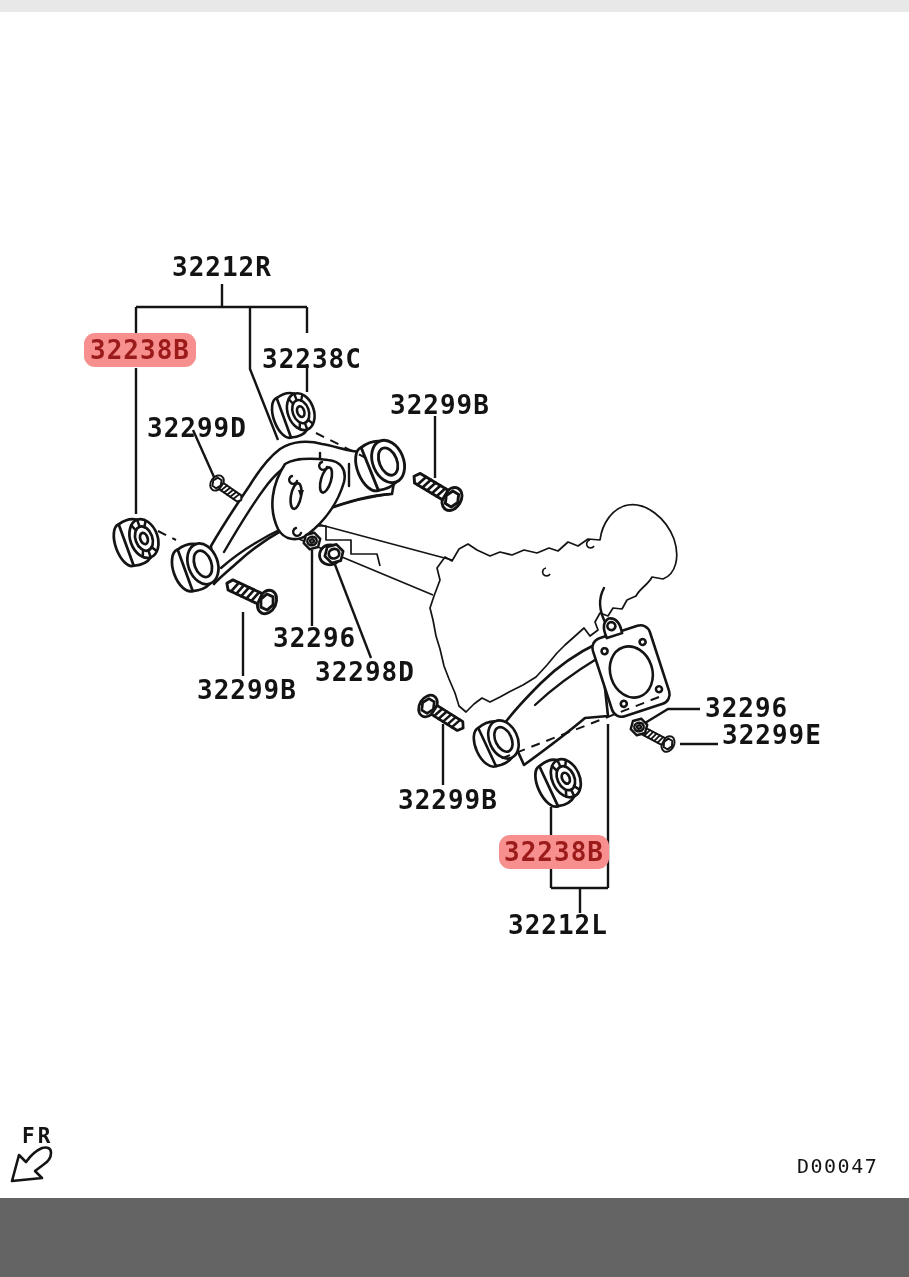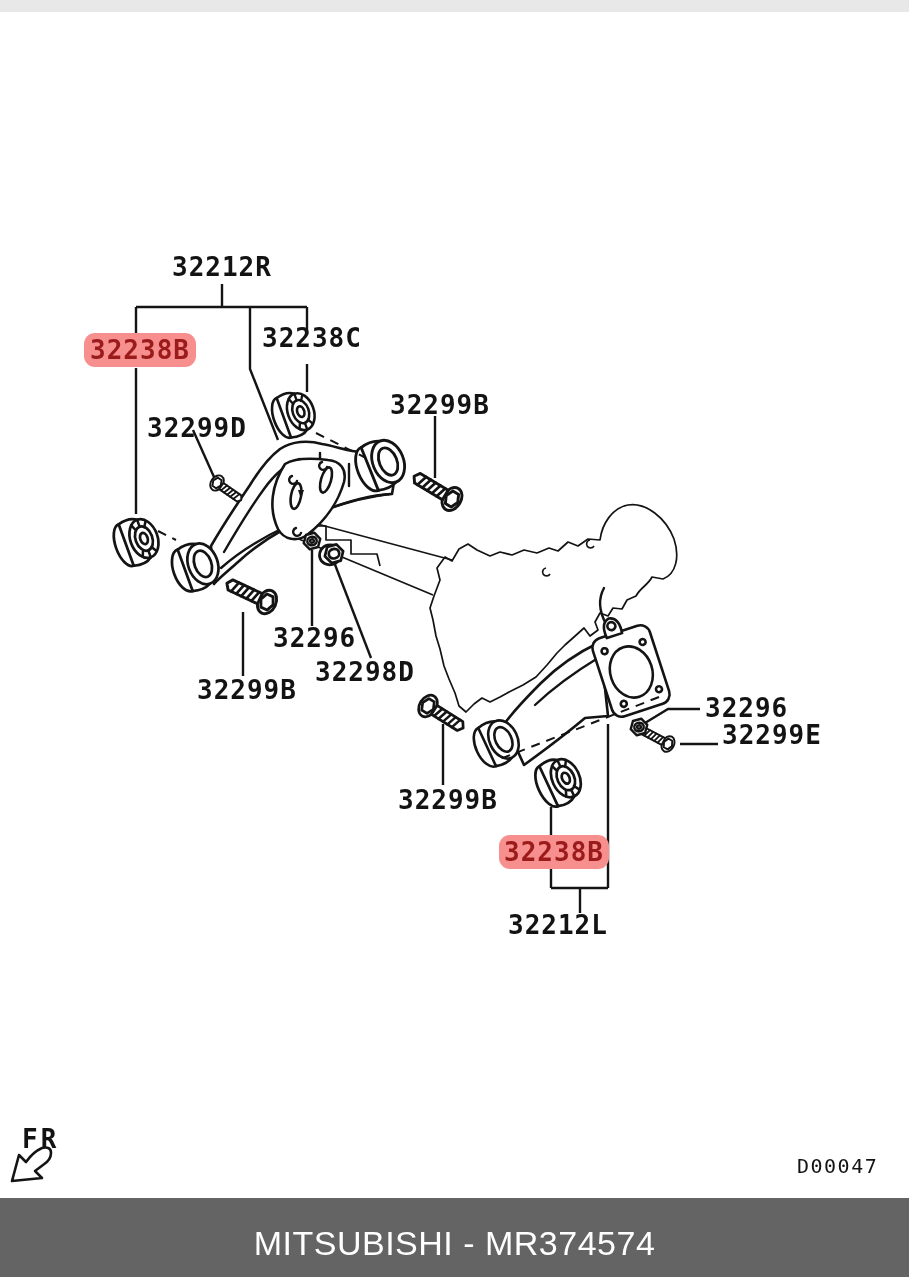--- a/index.html
+++ b/index.html
@@ -18,21 +18,21 @@
     position:absolute;font-weight:bold;font-size:26px;line-height:1;
     letter-spacing:1px;color:#131313;white-space:nowrap;
   }
   .hl{
     display:flex;align-items:center;justify-content:center;
     background:var(--highlight_bg,#f88f8f);color:var(--highlight_fg,#9b1b1b);
     letter-spacing:1px;font-size:26px;font-weight:bold;position:absolute;
     cursor:pointer;
     border-radius:11px;
   }
-  .fr{position:absolute;left:22px;top:1112px;font-size:26px;font-weight:bold;letter-spacing:3px;color:#131313;}
+  .fr{position:absolute;left:22px;top:1112px;font-size:21px;font-weight:bold;letter-spacing:3px;color:#131313;}
   .dcode{position:absolute;left:797px;top:1142px;font-size:20px;letter-spacing:1.5px;color:#131313;font-weight:normal;}
   .footer{
     position:absolute;left:0;top:1186px;width:909px;height:91px;
     background:var(--footer_bg,#646464);color:var(--footer_fg,#ffffff);
     display:flex;align-items:center;justify-content:center;gap:44px;
     font-family:"Liberation Sans",sans-serif;font-size:34px;letter-spacing:.5px;
   }
 </style>
 </head>
 <body>
@@ -200,33 +200,32 @@
       <path class="L" d="M 680,732 H 718"></path>
       <path class="L" d="M 443,712 V 773"></path>
       <path class="L" d="M 551,795 V 876 M 608,712 V 876 M 551,876 H 608 M 580,876 V 901"></path>
     </g>
 
     <path class="p" stroke-width="2.4" d="M 12,1169 L 19,1143 L 26,1150 Q 33,1140 42,1136 Q 51,1134 51,1141
              Q 51,1148 43,1153 L 35,1159 L 42,1166 Z"></path>
   </svg>
 
   <div class="lbl" style="left:172px;top:242px">32212R</div>
-  <div class="lbl" style="left:262px;top:313px">32238C</div>
+  <div class="lbl" style="left:262px;top:334px">32238C</div>
   <div class="hl" style="left:84px;top:321px;width:112px;height:34px">32238B</div>
   <div class="lbl" style="left:147px;top:403px">32299D</div>
   <div class="lbl" style="left:390px;top:380px">32299B</div>
   <div class="lbl" style="left:273px;top:613px">32296</div>
   <div class="lbl" style="left:315px;top:647px">32298D</div>
   <div class="lbl" style="left:197px;top:665px">32299B</div>
   <div class="lbl" style="left:705px;top:683px">32296</div>
   <div class="lbl" style="left:722px;top:710px">32299E</div>
   <div class="lbl" style="left:398px;top:775px">32299B</div>
   <div class="hl" style="left:499px;top:823px;width:110px;height:34px">32238B</div>
   <div class="lbl" style="left:508px;top:900px">32212L</div>
 
   <div class="fr">FR</div>
   <div class="dcode">D00047</div>
 
   <div class="footer">
-    <span>MITSUBISHI - MR374574</span>
   </div>
 
 </div>
 
 </body></html>

